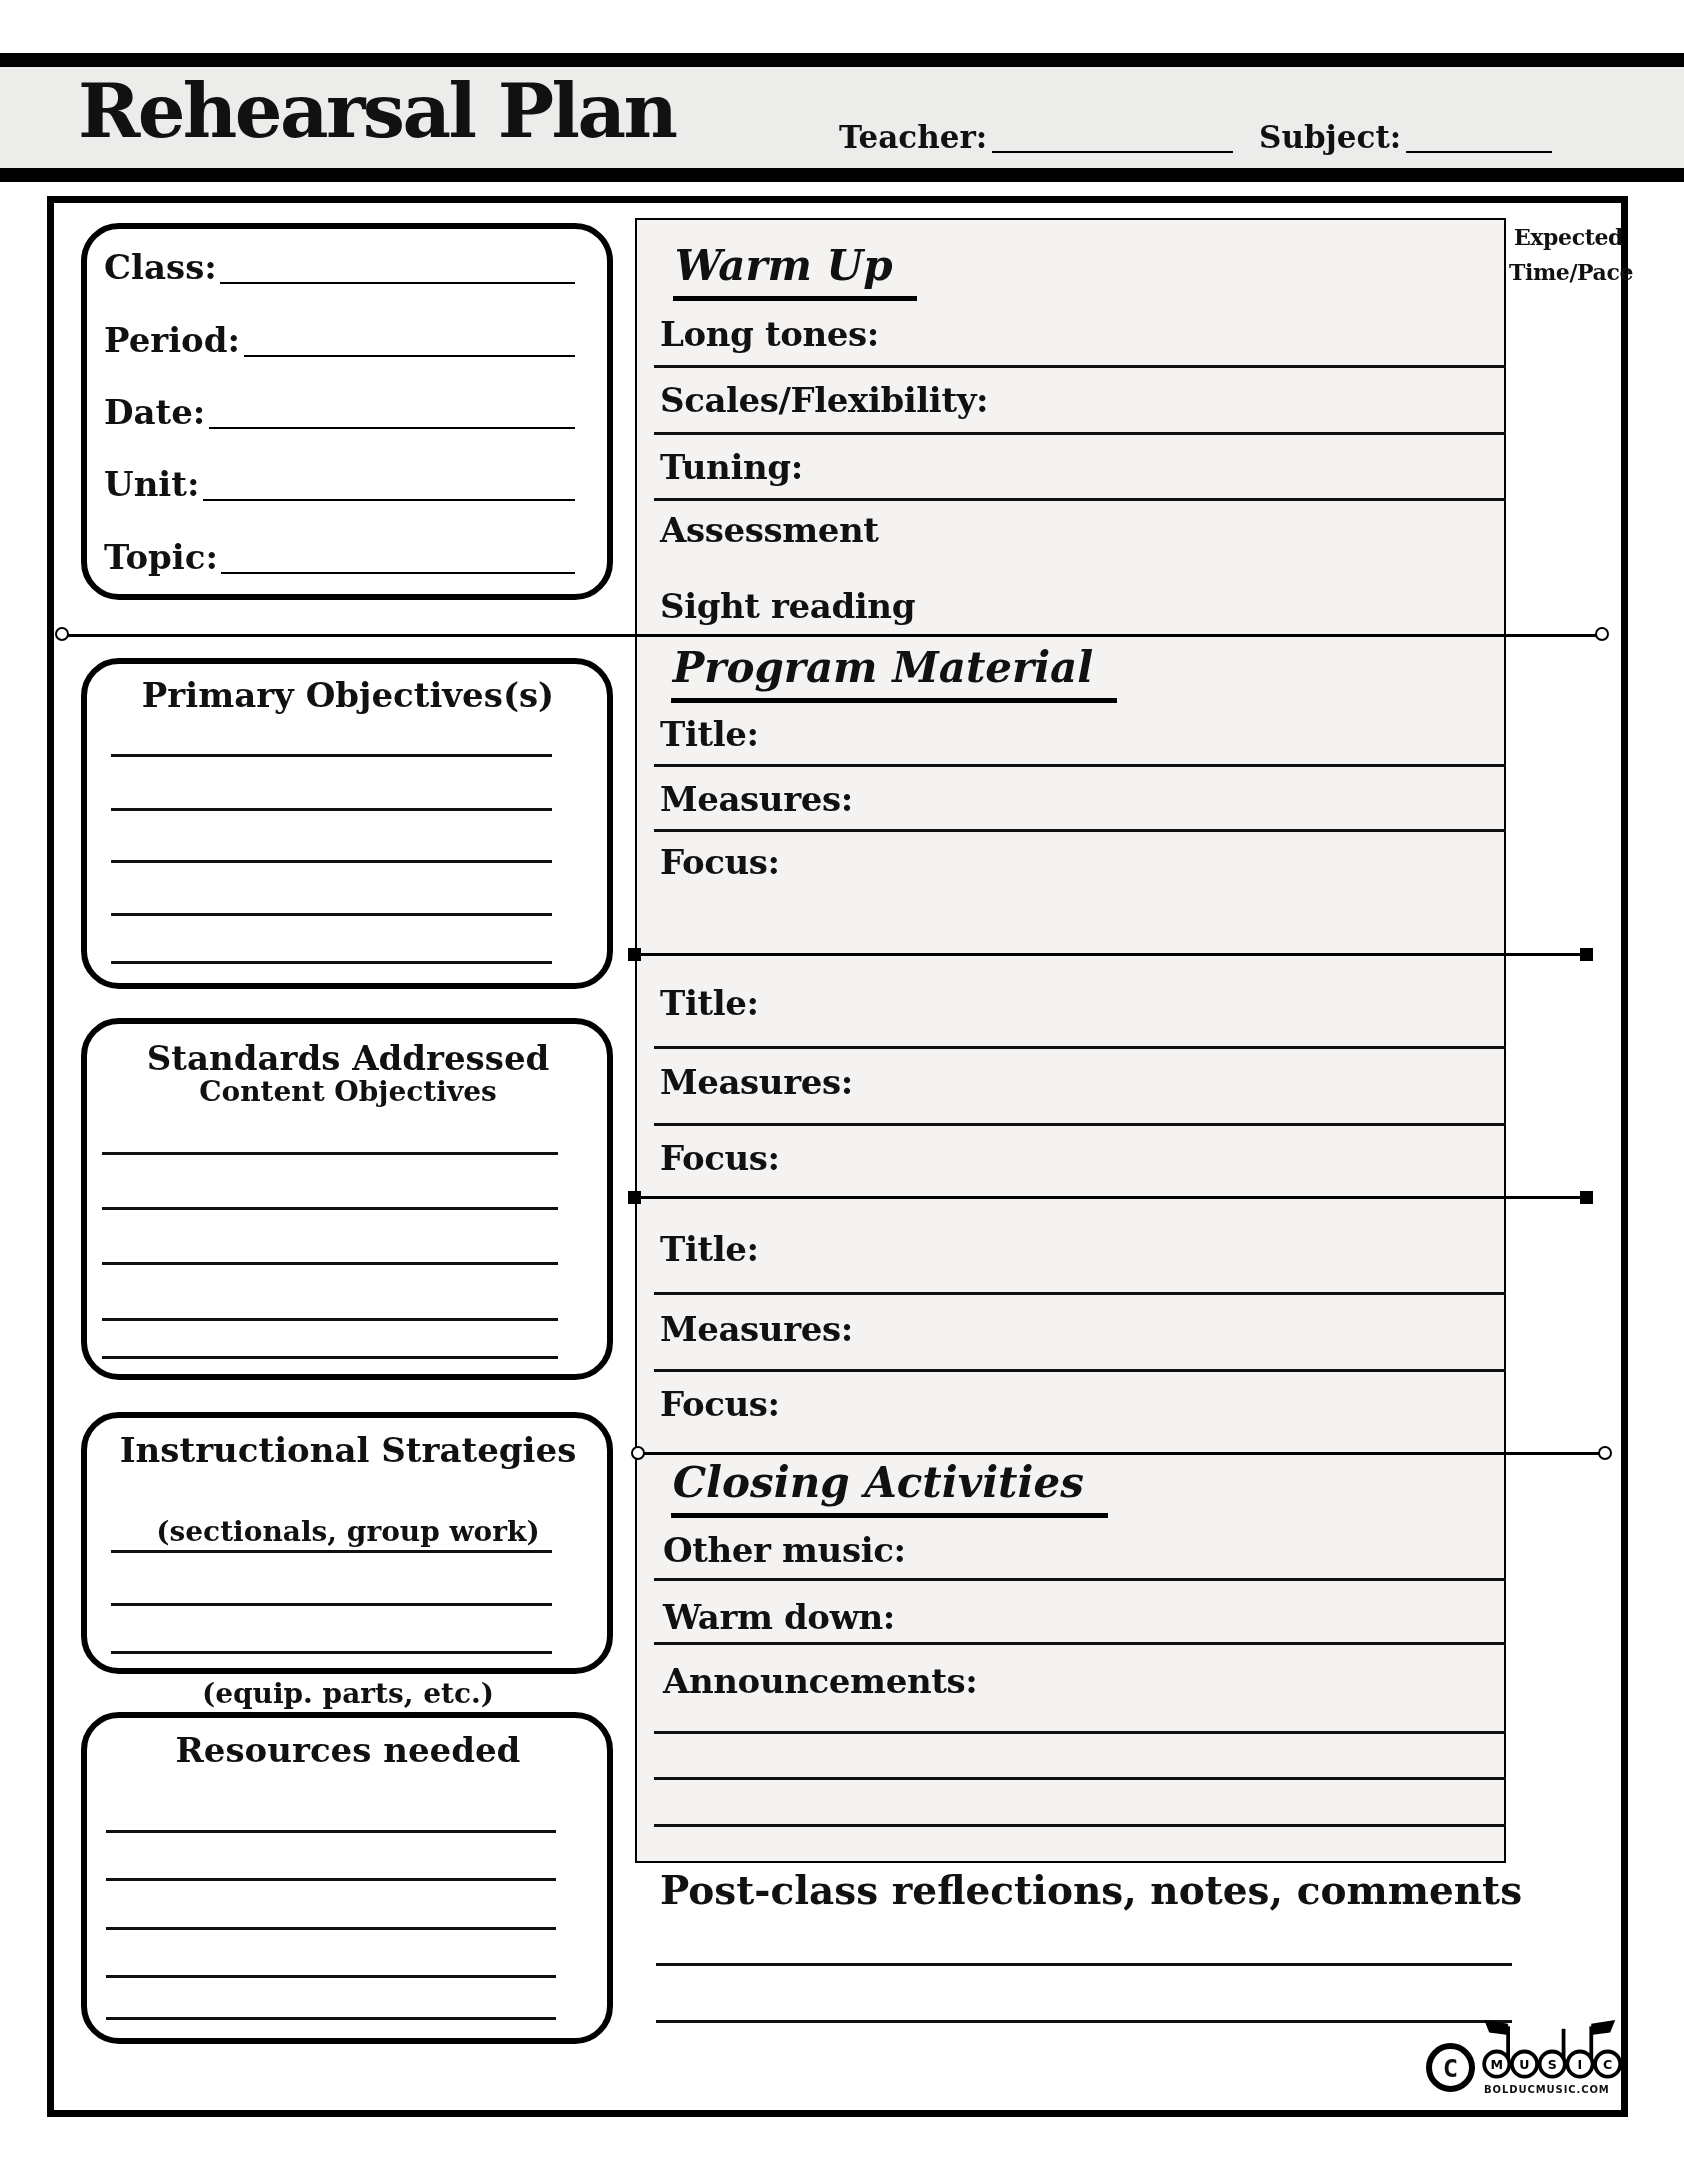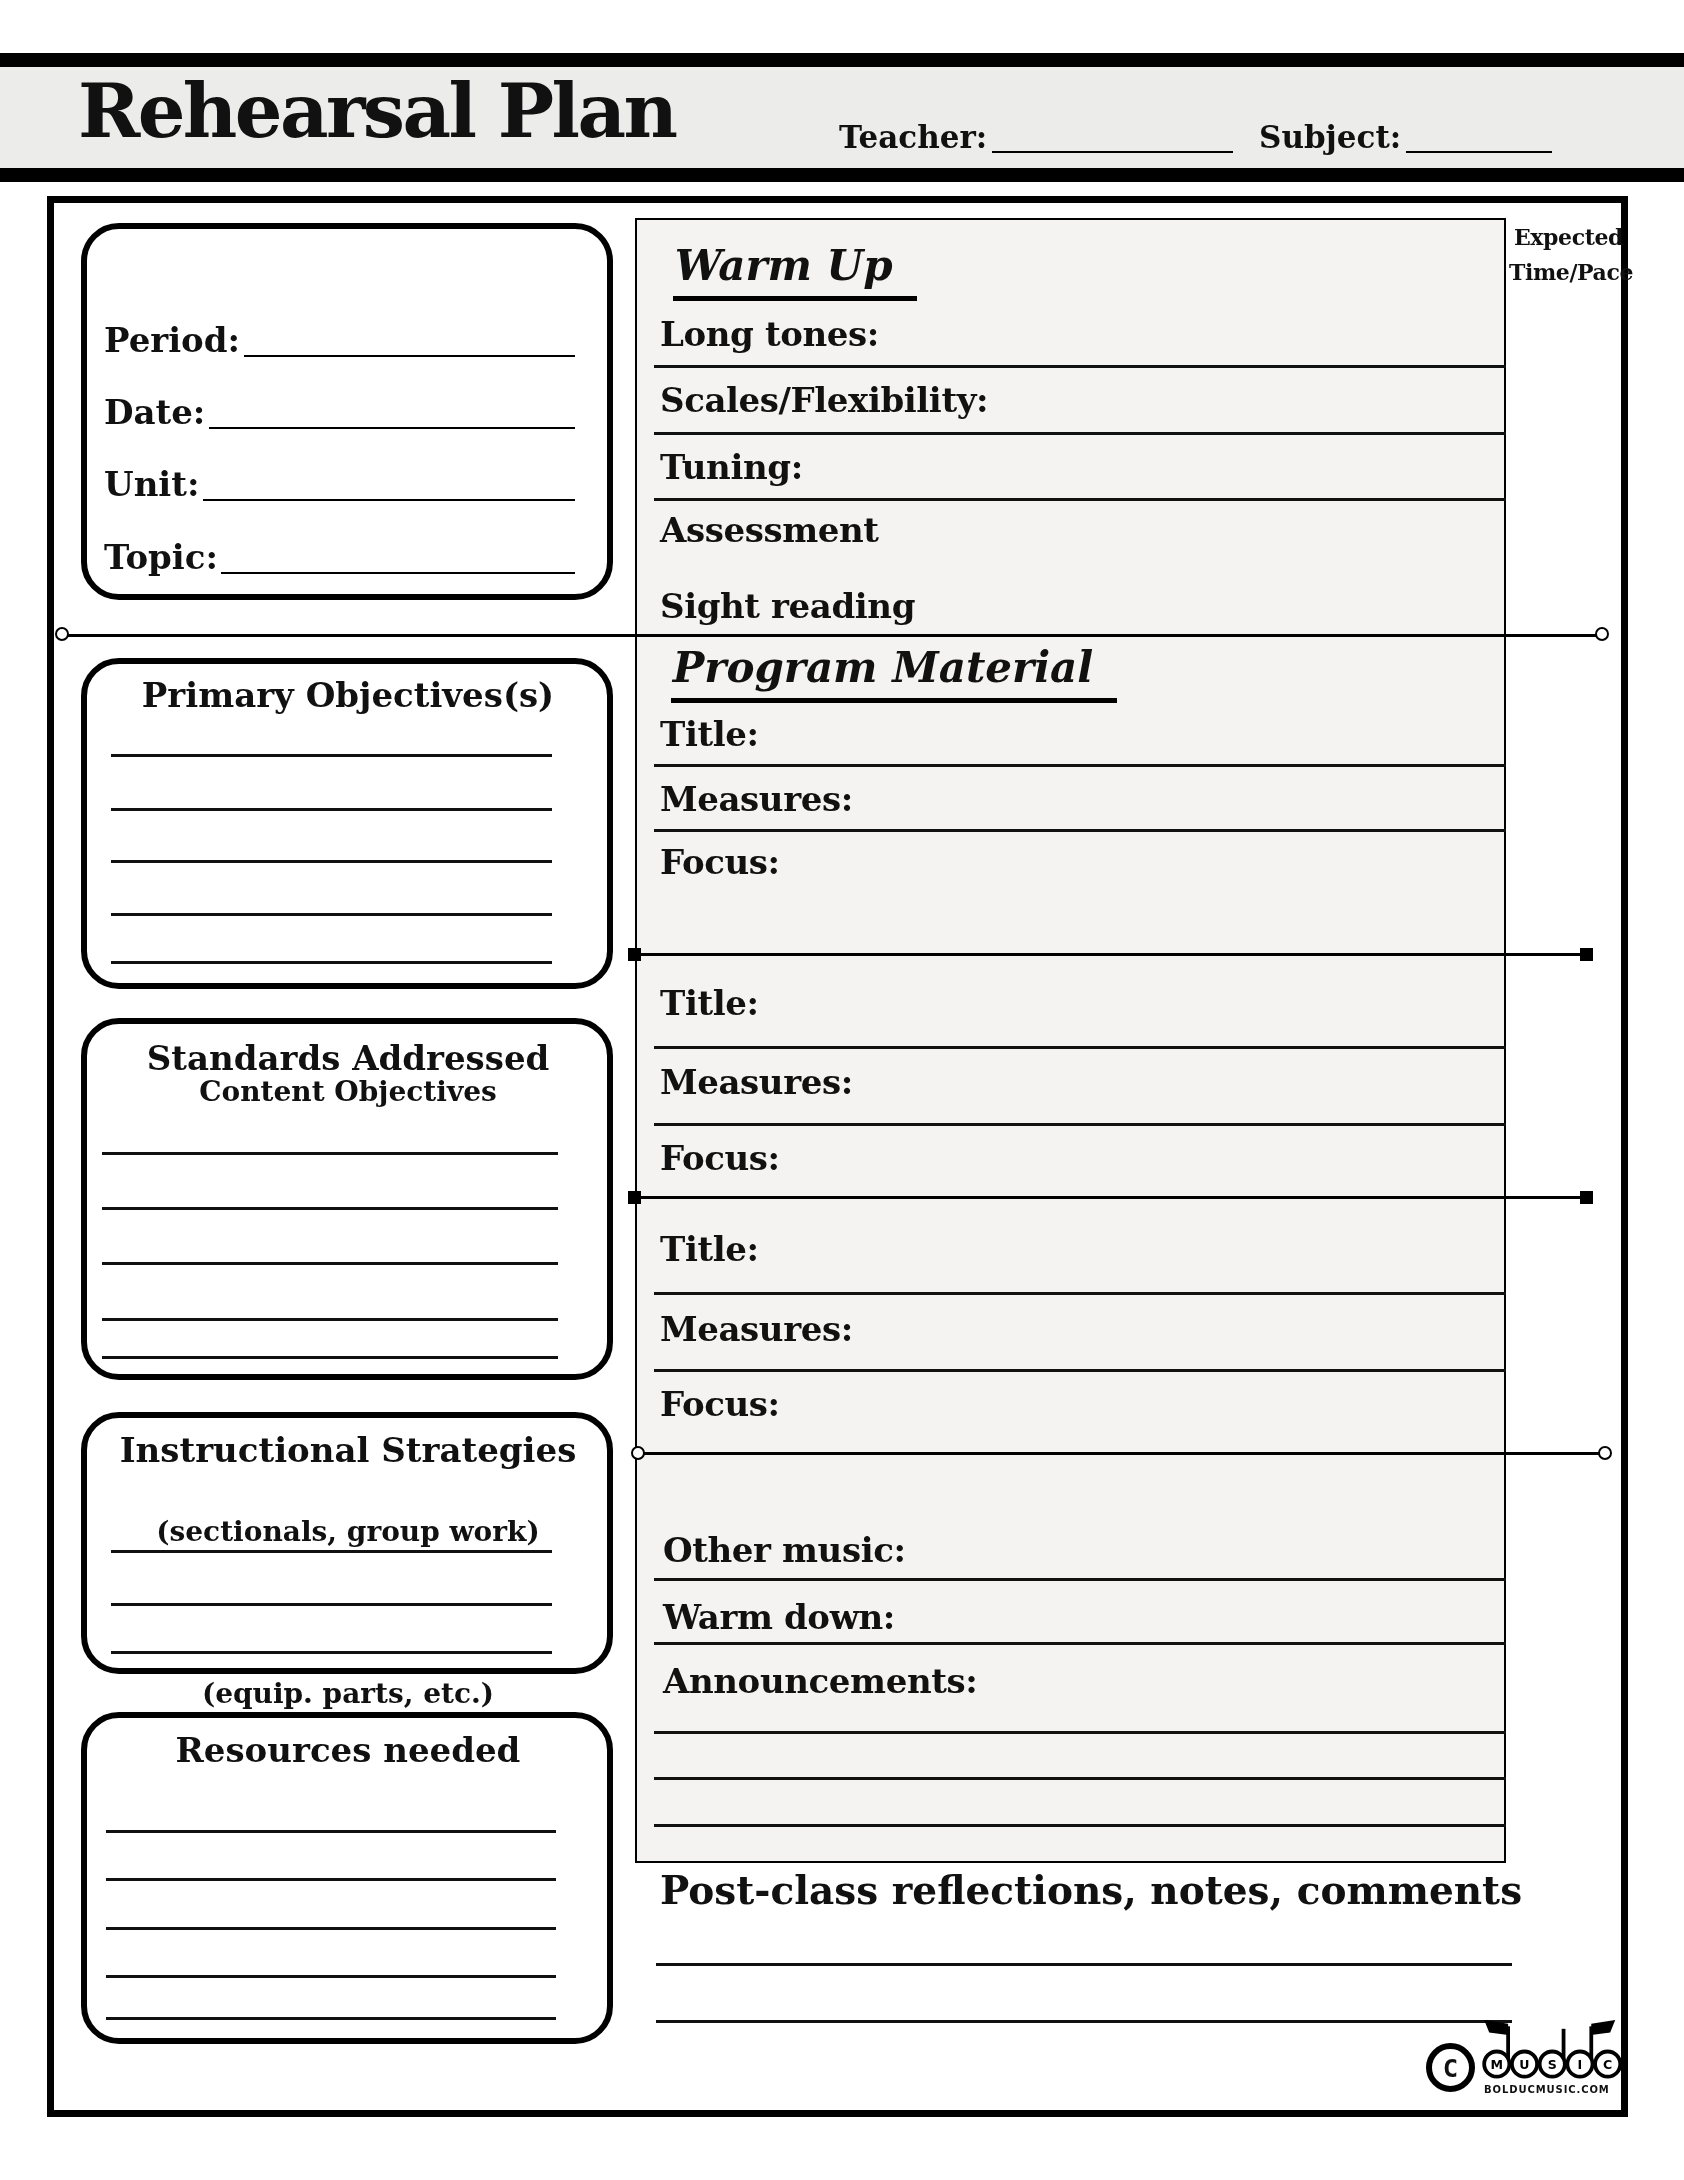--- a/index.html
+++ b/index.html
@@ -68,20 +68,24 @@
   <div class="frame"></div>
 
   <div class="panel"></div>
 
   <div class="expected">
     <div>Expected</div>
     <div>Time/Pace</div>
   </div>
 
   <div class="lbox" style="top:223px;height:365px;"></div>
+  <div class="field-row" style="left:104px;top:240px;width:471px;">
+    <span class="flabel">Class:</span>
+    <span class="fline"></span>
+  </div>
   <div class="field-row" style="left:104px;top:313px;width:471px;">
     <span class="flabel">Period:</span>
     <span class="fline"></span>
   </div>
   <div class="field-row" style="left:104px;top:385px;width:471px;">
     <span class="flabel">Date:</span>
     <span class="fline"></span>
   </div>
   <div class="field-row" style="left:104px;top:457px;width:471px;">
     <span class="flabel">Unit:</span>
@@ -163,20 +167,21 @@
   <div class="plabel" style="left:660px;top:1232px;">Title:</div>
   <div class="rule" style="left:654px;top:1292px;width:852px;"></div>
   <div class="plabel" style="left:660px;top:1312px;">Measures:</div>
   <div class="rule" style="left:654px;top:1369px;width:852px;"></div>
   <div class="plabel" style="left:660px;top:1387px;">Focus:</div>
 
   <div class="dline" style="left:639px;top:1452px;width:967px;height:2.6px;"></div>
   <div class="dot" style="left:631px;top:1446px;"></div>
   <div class="dot" style="left:1598px;top:1446px;"></div>
 
+  <div class="pheading" style="left:671px;top:1462px;">Closing Activities</div>
   <div class="plabel" style="left:663px;top:1533px;">Other music:</div>
   <div class="rule" style="left:654px;top:1578px;width:852px;"></div>
   <div class="plabel" style="left:663px;top:1600px;">Warm down:</div>
   <div class="rule" style="left:654px;top:1642px;width:852px;"></div>
   <div class="plabel" style="left:663px;top:1664px;">Announcements:</div>
   <div class="rule" style="left:654px;top:1731px;width:852px;"></div>
   <div class="rule" style="left:654px;top:1777px;width:852px;"></div>
   <div class="rule" style="left:654px;top:1824px;width:852px;"></div>
 
   <div class="post-heading">Post-class reflections, notes, comments</div>

